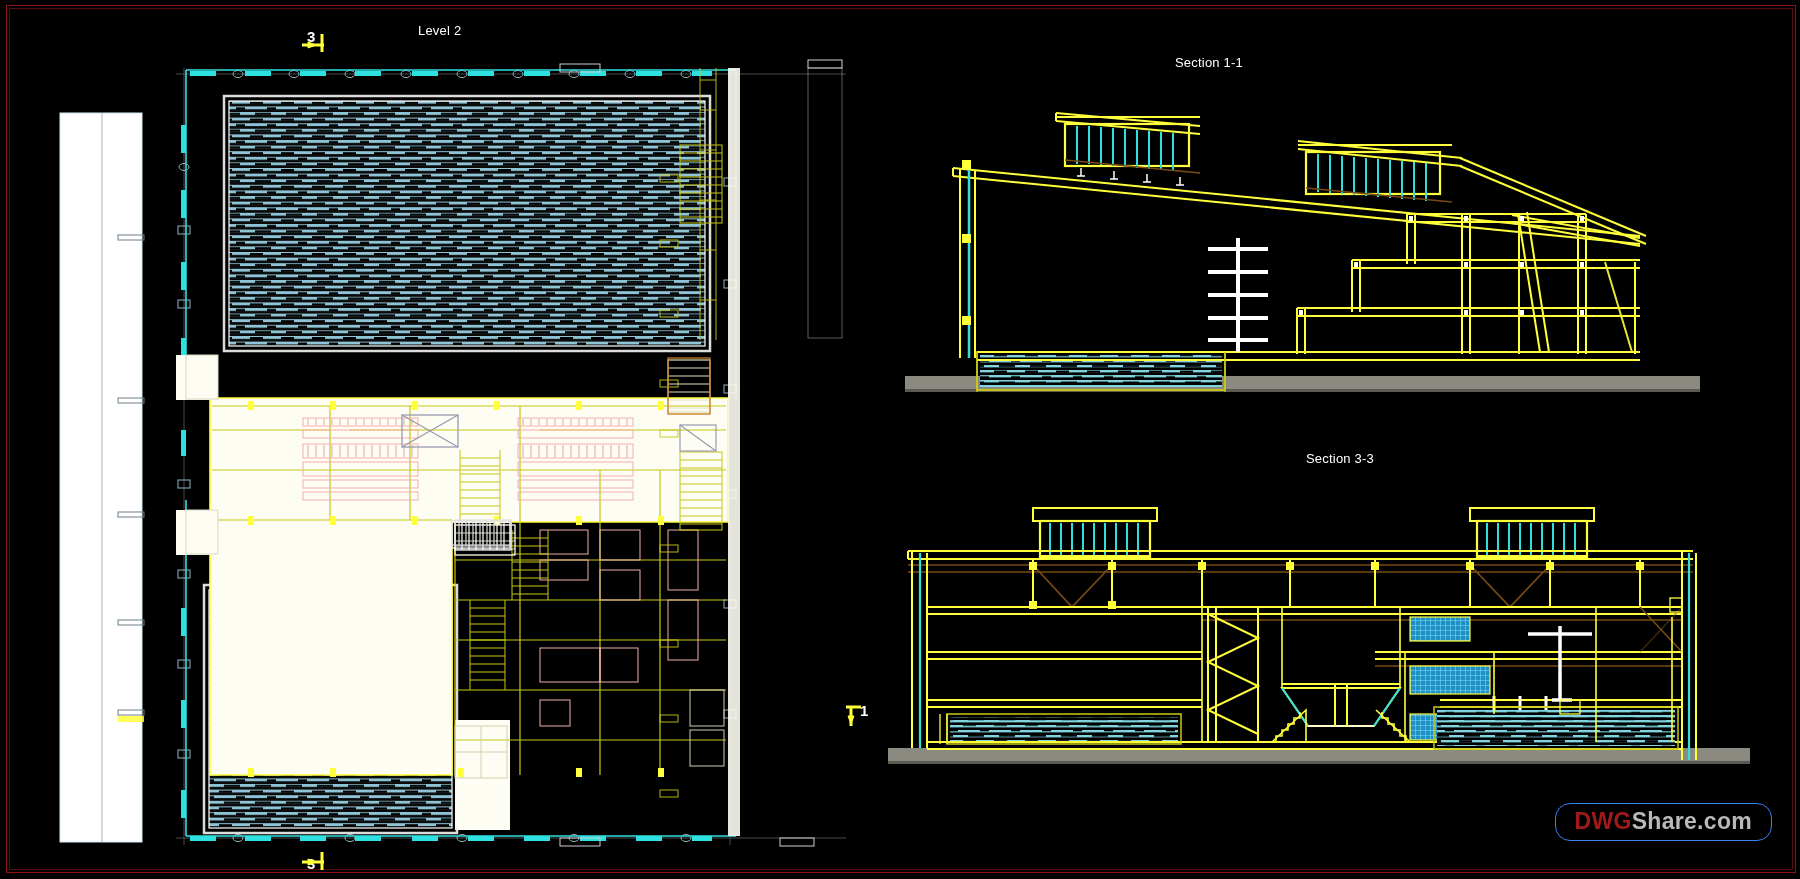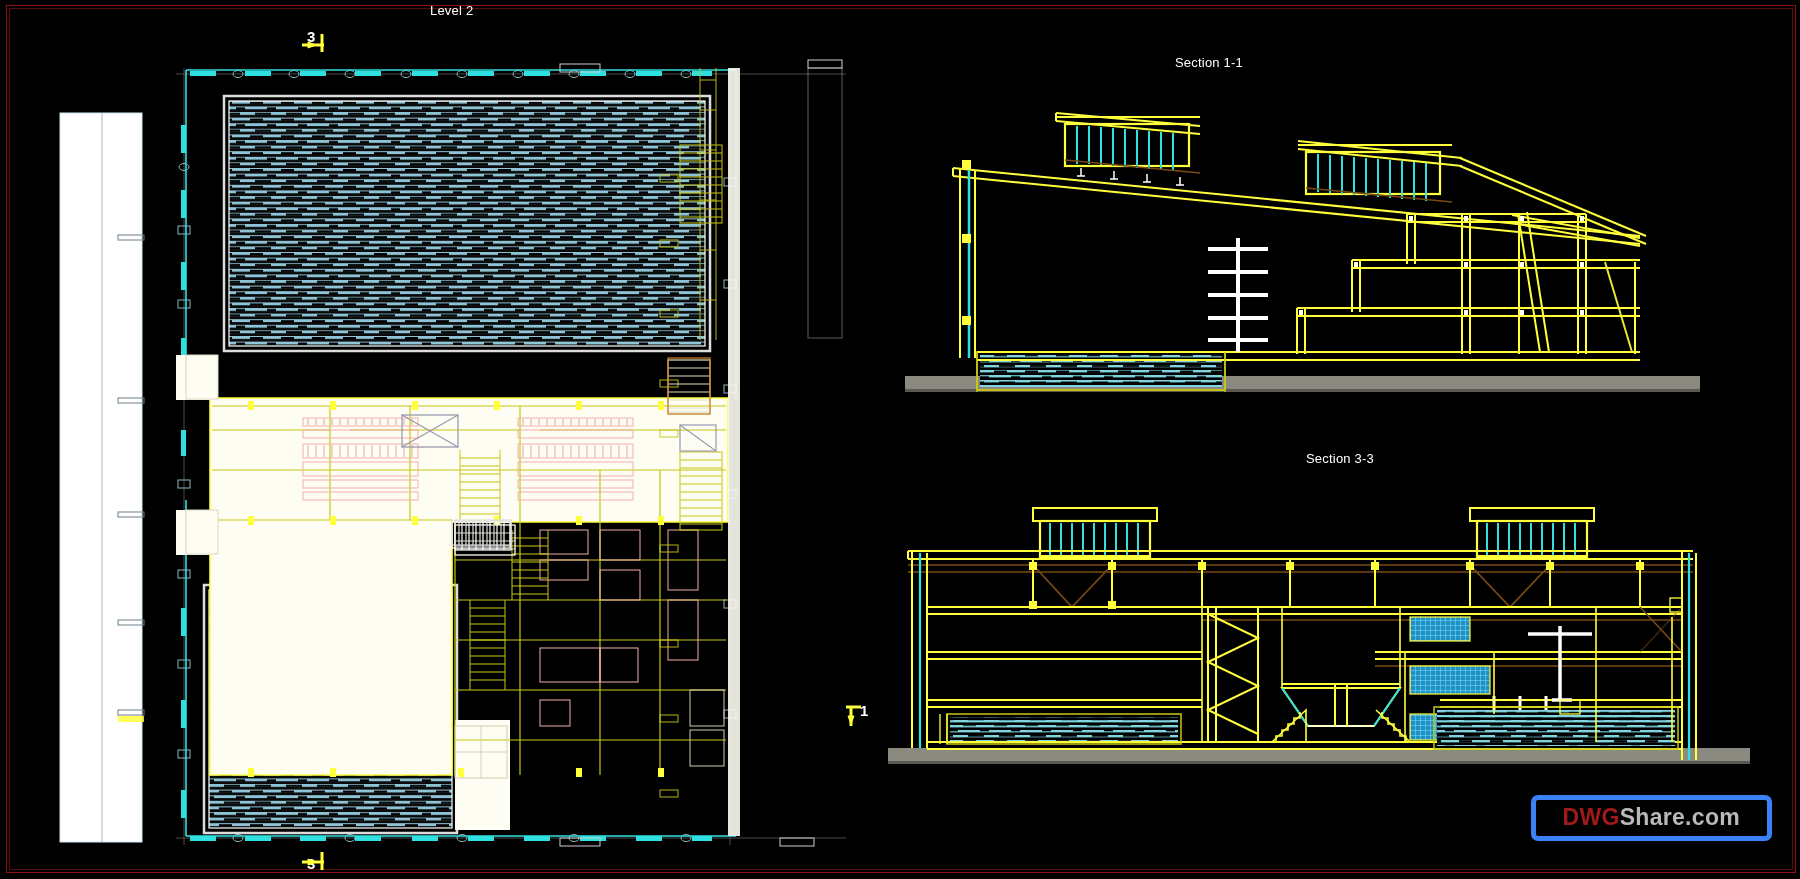--- a/index.html
+++ b/index.html
@@ -9,37 +9,37 @@
 
   
   .sheet-border{position:absolute;left:6px;top:5px;width:1788px;height:866px;border:1px solid #8d1111;pointer-events:none;}
   .sheet-border.inner{left:9px;top:8px;width:1782px;height:860px;border:1px solid #5a0c0c;}
 
   .title{position:absolute;color:#ffffff;font-size:13px;letter-spacing:.2px;white-space:nowrap;}
 
   svg.layer{position:absolute;left:0;top:0;width:1800px;height:879px;overflow:visible;}
 
   
-  .watermark{position:absolute;right:28px;bottom:38px;border:5px solid #3b82f6;border-radius:7px;
-             padding:4px 27px 5px;font-size:23px;letter-spacing:.3px;background:rgba(0,0,0,.2);}
+  .watermark{position:absolute;right:28px;bottom:38px;border:1px solid #3b82f6;border-radius:15px;
+             padding:4px 19px 5px;font-size:23px;letter-spacing:.3px;background:rgba(0,0,0,.2);}
   .watermark .dwg{color:#a01a1a;font-weight:700;}
   .watermark .share{color:#b9b9b9;font-weight:700;}
 
   
   .mk{position:absolute;color:#ffffff;font-size:15px;font-weight:600;}
 </style>
 </head>
 <body>
 
 <div id="cad">
 
   <div class="sheet-border"></div>
   <div class="sheet-border inner"></div>
 
-  <div class="title" style="left:418px;top:3px;margin-left:12px;">Level 2</div>
+  <div class="title" style="left:418px;top:23px;">Level 2</div>
   <div class="title" style="left:1175px;top:55px;text-align:right;">Section 1-1</div>
   <div class="title" style="left:1286px;top:451px;margin-left:20px;">Section 3-3</div>
 
   <div class="mk" style="left:307px;top:28px;">3</div>
   <div class="mk" style="left:307px;top:855px;">3</div>
   <div class="mk" style="left:860px;top:702px;">1</div>
 
   <svg class="layer" viewBox="0 0 1800 879">
     <defs>
 

